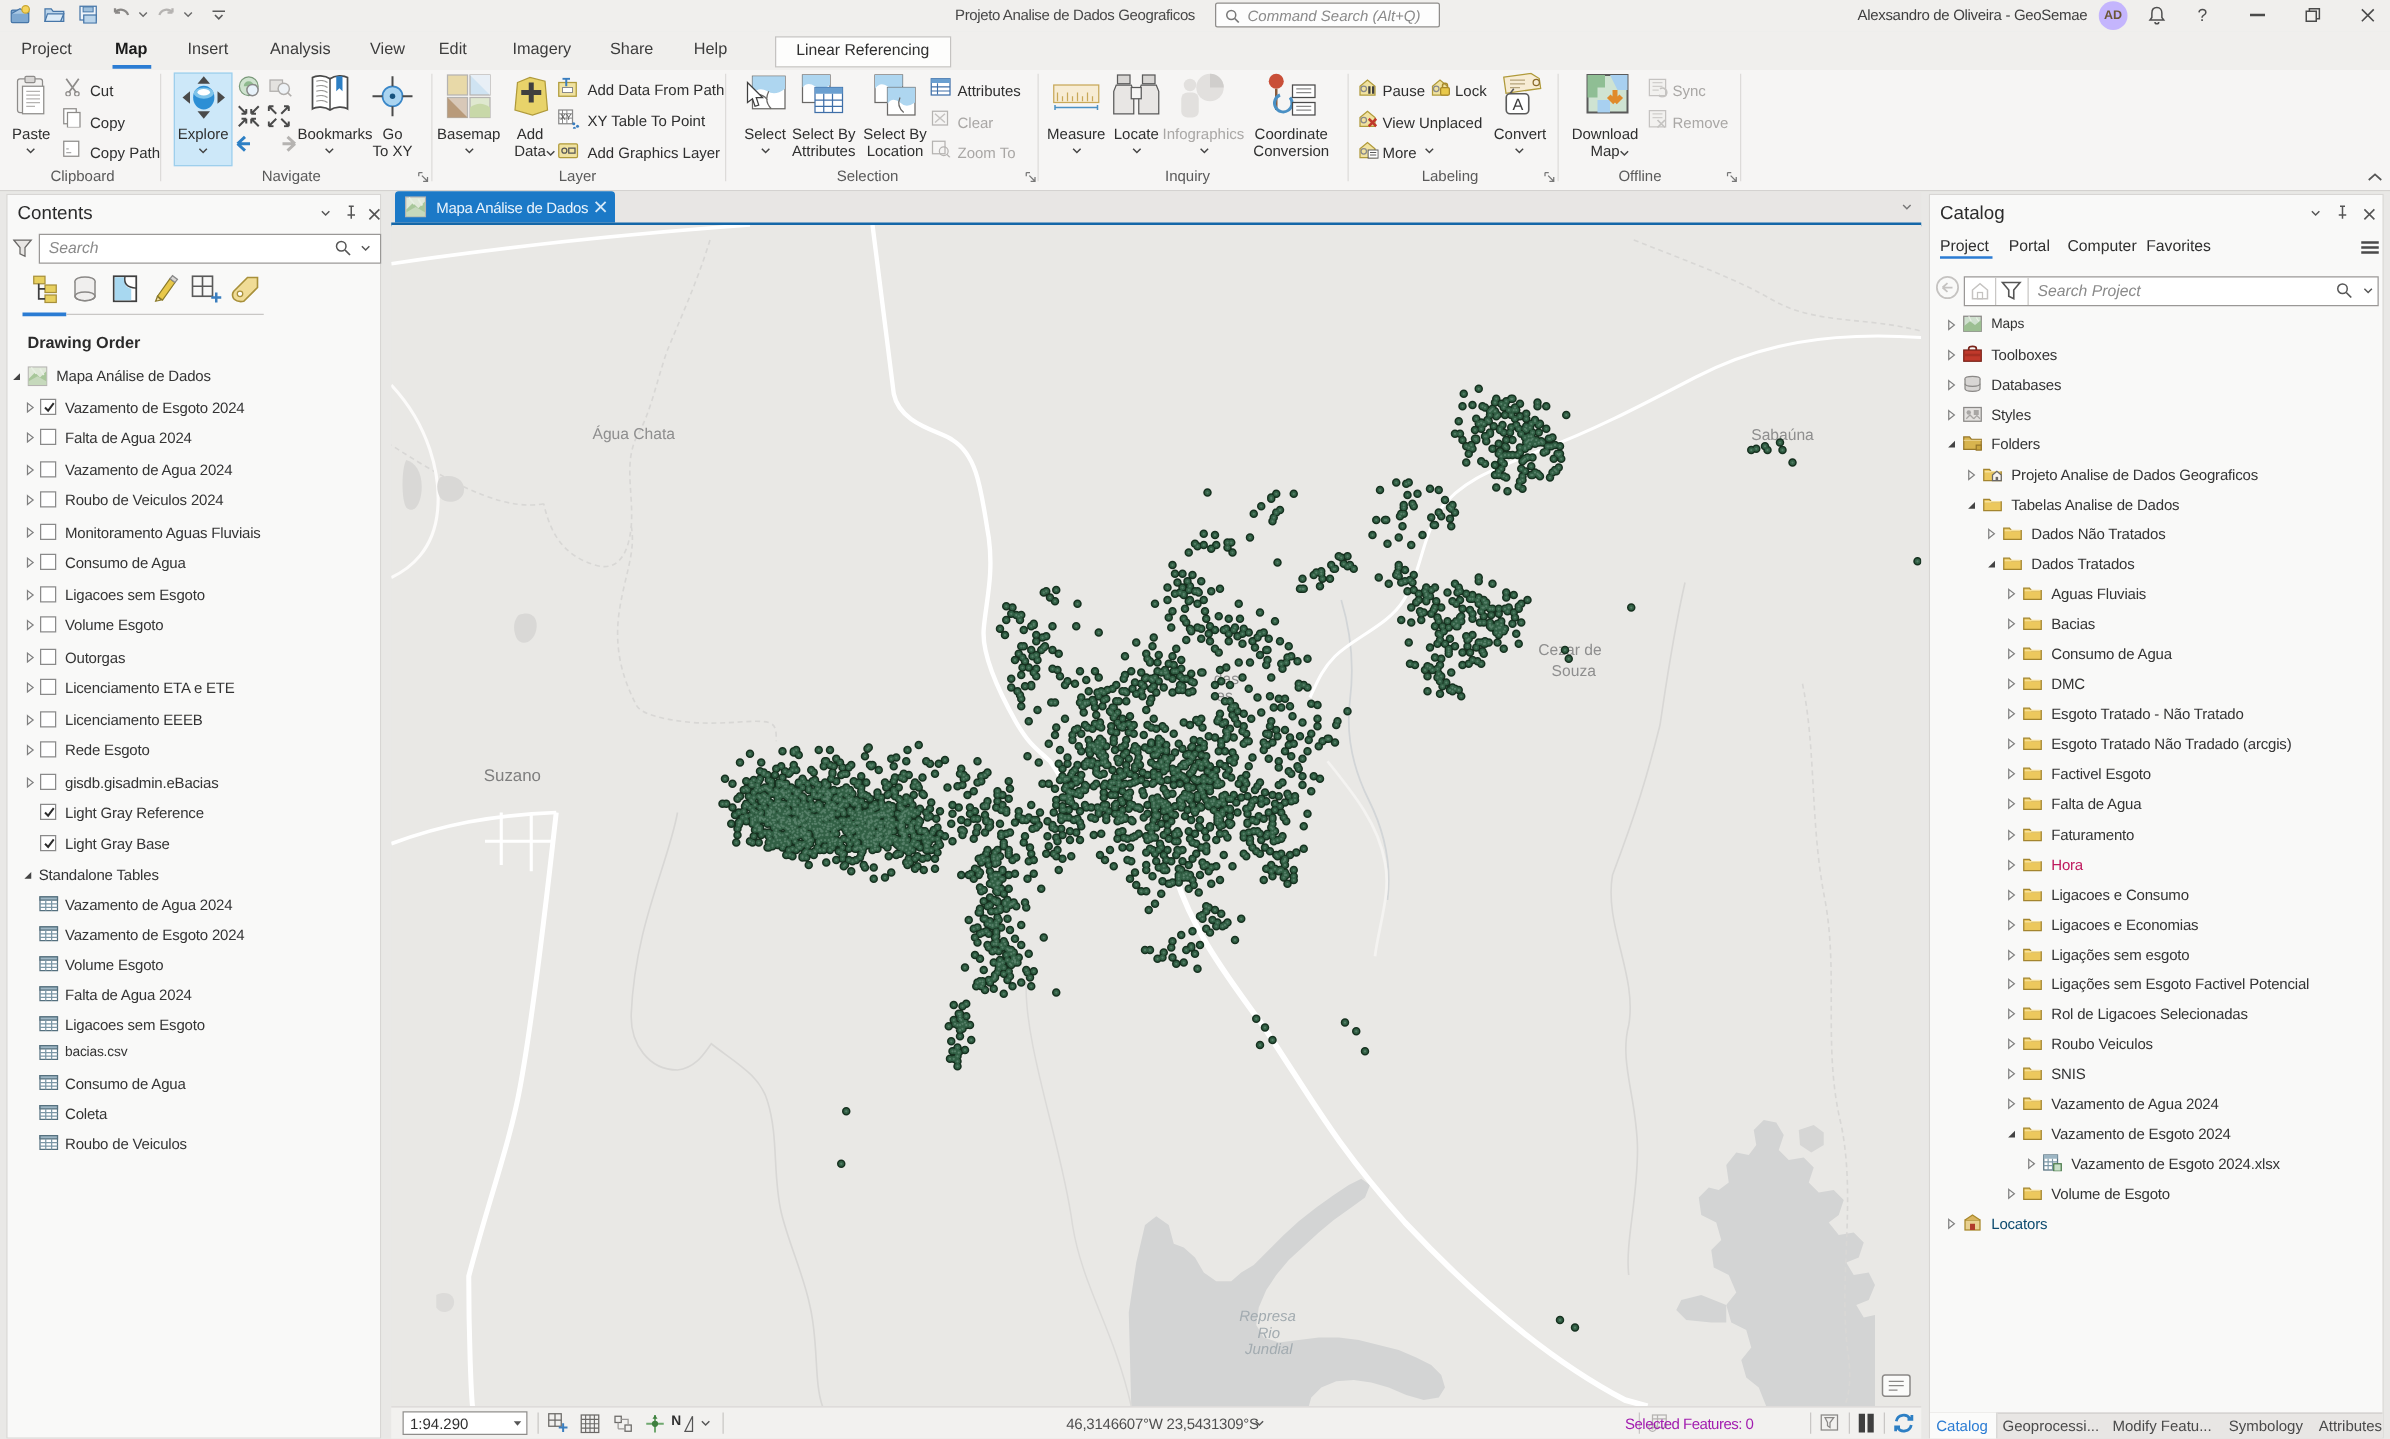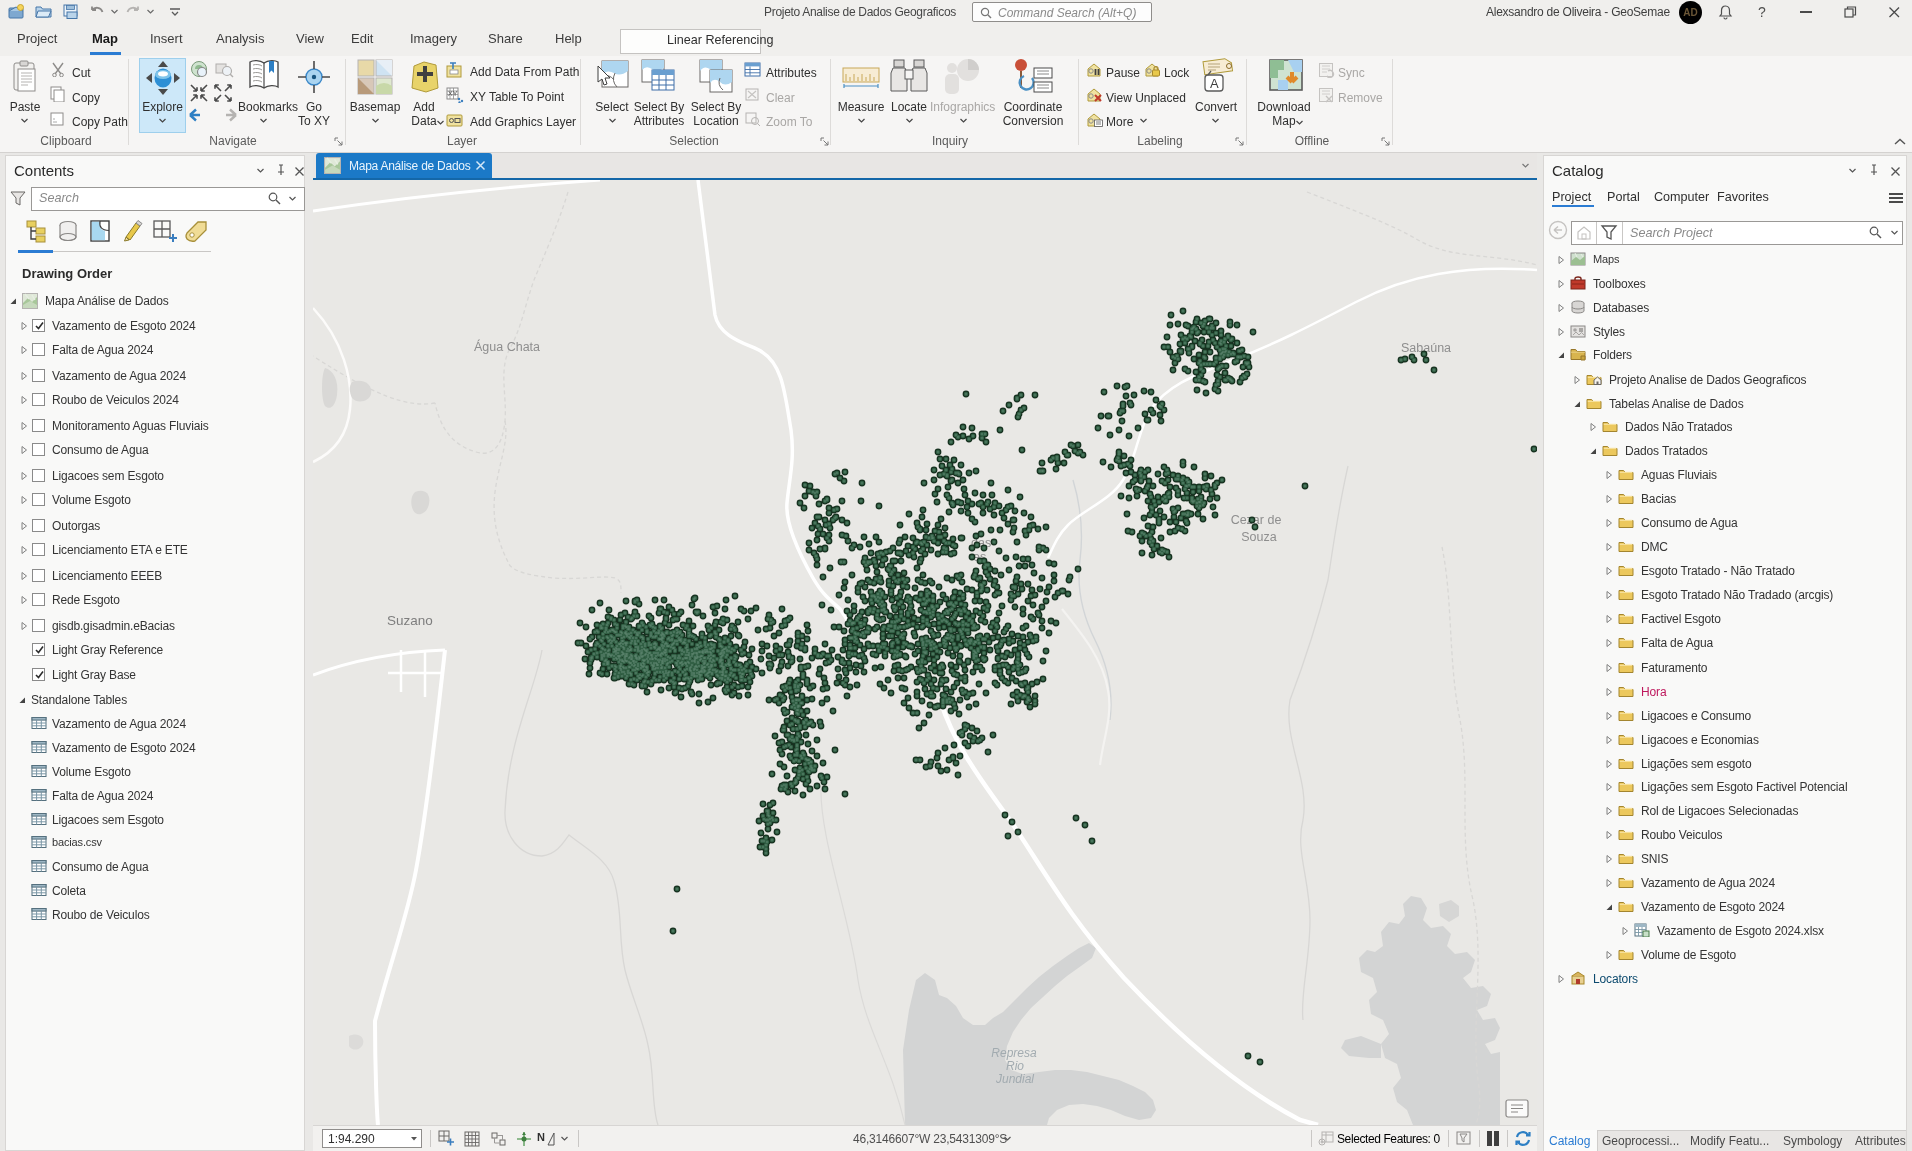--- a/index.html
+++ b/index.html
@@ -54,21 +54,21 @@
   </svg>
 <div class="abs" style="left:764px;top:5px;width:400px;font-size:12px;letter-spacing:-0.3px;color:#474747;">Projeto Analise de Dados Geograficos</div>
 <div class="abs" style="left:972px;top:2px;width:180px;height:20px;background:#fdfdfd;border:1px solid #8f8d8b;border-radius:2px;">
     <svg class="abs" style="left:7px;top:4px" width="12" height="12" viewBox="0 0 12 12">
       <circle cx="5" cy="5" r="3.6" stroke="#777" fill="none" stroke-width="1.2"></circle>
       <path d="M7.8,7.8 L11,11" stroke="#777" stroke-width="1.4"></path>
     </svg>
     <span class="abs" style="left:25px;top:3px;font-style:italic;color:#8a8a8a;font-size:12px;">Command Search (Alt+Q)</span>
   </div>
 <div class="abs" style="left:1486px;top:5px;font-size:12px;letter-spacing:-0.25px;color:#3f3f3f;">Alexsandro de Oliveira - GeoSemae</div>
-<div class="abs" style="left:1679px;top:1px;width:23px;height:23px;border-radius:50%;background:#000000;color:#6b5636;font-size:10px;font-weight:bold;text-align:center;line-height:23px;">AD</div>
+<div class="abs" style="left:1679px;top:1px;width:23px;height:23px;border-radius:50%;background:#c4b5fd;color:#6b5636;font-size:10px;font-weight:bold;text-align:center;line-height:23px;">AD</div>
 <svg class="abs" width="15" height="16" style="left:1718px;top:4px" viewBox="0 0 15 16">
     <path d="M7.5,2 C4.8,2 3.5,4 3.5,6.5 V10 L2,12 H13 L11.5,10 V6.5 C11.5,4 10.2,2 7.5,2 Z" fill="none" stroke="#4f4f4f" stroke-width="1.2"></path>
     <path d="M6,13.5 a1.5,1.5 0 0 0 3,0" fill="none" stroke="#4f4f4f" stroke-width="1.2"></path>
   </svg>
 <div class="abs" style="left:1758px;top:4px;font-size:14px;color:#4f4f4f;">?</div>
 <div class="abs" style="left:1800px;top:11px;width:12px;height:1.6px;background:#4a4a4a;"></div>
 <svg class="abs" width="13" height="12" style="left:1844px;top:6px" viewBox="0 0 13 12">
     <rect x="1" y="3" width="8" height="8" fill="none" stroke="#4a4a4a" stroke-width="1.2"></rect>
     <path d="M3.5,3 V1 H11.5 V9 H9" fill="none" stroke="#4a4a4a" stroke-width="1.2"></path>
   </svg>
@@ -80,21 +80,21 @@
 <div class="rtab" style="left:92px;color:#1a1a1a;font-weight:bold;">Map</div>
 <div class="abs" style="left:90px;top:52px;width:31px;height:3px;background:#2b7cd3;"></div>
 <div class="rtab" style="left:150px;">Insert</div>
 <div class="rtab" style="left:216px;">Analysis</div>
 <div class="rtab" style="left:296px;">View</div>
 <div class="rtab" style="left:351px;">Edit</div>
 <div class="rtab" style="left:410px;">Imagery</div>
 <div class="rtab" style="left:488px;">Share</div>
 <div class="rtab" style="left:555px;">Help</div>
 <div class="abs" style="left:620px;top:29px;width:141px;height:25px;background:#fdfdfc;border:1px solid #c5c3c1;"></div>
-<div class="abs" style="left:667px;top:33px;font-size:12.6px;color:#2f2f2f;">Linear Referencing</div>
+<div class="abs" style="left:637px;top:33px;font-size:12.6px;color:#2f2f2f;">Linear Referencing</div>
 <div id="ribbon" class="abs"></div>
 <div class="gsep" style="left:128px;"></div>
 <div class="gsep" style="left:345px;"></div>
 <div class="gsep" style="left:580px;"></div>
 <div class="gsep" style="left:830px;"></div>
 <div class="gsep" style="left:1078px;"></div>
 <div class="gsep" style="left:1246px;"></div>
 <div class="gsep" style="left:1392px;"></div>
 <div class="glabel" style="left:6px;width:120px;">Clipboard</div>
 <div class="glabel" style="left:173px;width:120px;">Navigate</div>
@@ -1012,21 +1012,21 @@
 <svg class="abs" style="left:1003px;top:1136px" width="9" height="6" viewBox="0 0 9 6">
     <path d="M1.5,1 L4.5,4 L7.5,1" stroke="#555" stroke-width="1.2" fill="none"></path>
   </svg>
 <div class="abs" style="left:1311px;top:1130px;width:1px;height:17px;background:#c9c7c5;"></div>
 <svg class="abs" width="16" height="15" style="left:1318px;top:1131px" viewBox="0 0 16 15">
     <rect x="4" y="1" width="11" height="10" fill="none" stroke="#b5b3b1"></rect>
     <path d="M4,4 h11 M8,1 v10" stroke="#b5b3b1"></path>
     <circle cx="4" cy="11" r="3" fill="none" stroke="#b5b3b1"></circle>
     <path d="M2.5,11 h3 M4,9.5 v3" stroke="#b5b3b1"></path>
   </svg>
-<div class="abs" style="left:1337px;top:1132px;font-size:12px;letter-spacing:-0.4px;color:#000000;">Selected Features: 0</div>
+<div class="abs" style="left:1300px;top:1132px;font-size:12px;letter-spacing:-0.4px;color:#a21caf;">Selected Features: 0</div>
 <div class="abs" style="left:1448px;top:1130px;width:1px;height:17px;background:#c9c7c5;"></div>
 <svg class="abs" width="16" height="15" style="left:1456px;top:1131px" viewBox="0 0 16 15">
     <rect x="1" y="1" width="13" height="12" fill="none" stroke="#8a8886"></rect>
     <path d="M4,3 h7 l-3,4 v4 l-2,-1.5 V7 Z" fill="none" stroke="#8a8886"></path>
   </svg>
 <div class="abs" style="left:1479px;top:1130px;width:1px;height:17px;background:#c9c7c5;"></div>
 <div class="abs" style="left:1487px;top:1131px;width:4.5px;height:15px;background:#3f3f3f;"></div>
 <div class="abs" style="left:1494px;top:1131px;width:4.5px;height:15px;background:#3f3f3f;"></div>
 <div class="abs" style="left:1507px;top:1130px;width:1px;height:17px;background:#c9c7c5;"></div>
 <svg class="abs" width="18" height="17" style="left:1514px;top:1130px" viewBox="0 0 18 17">

